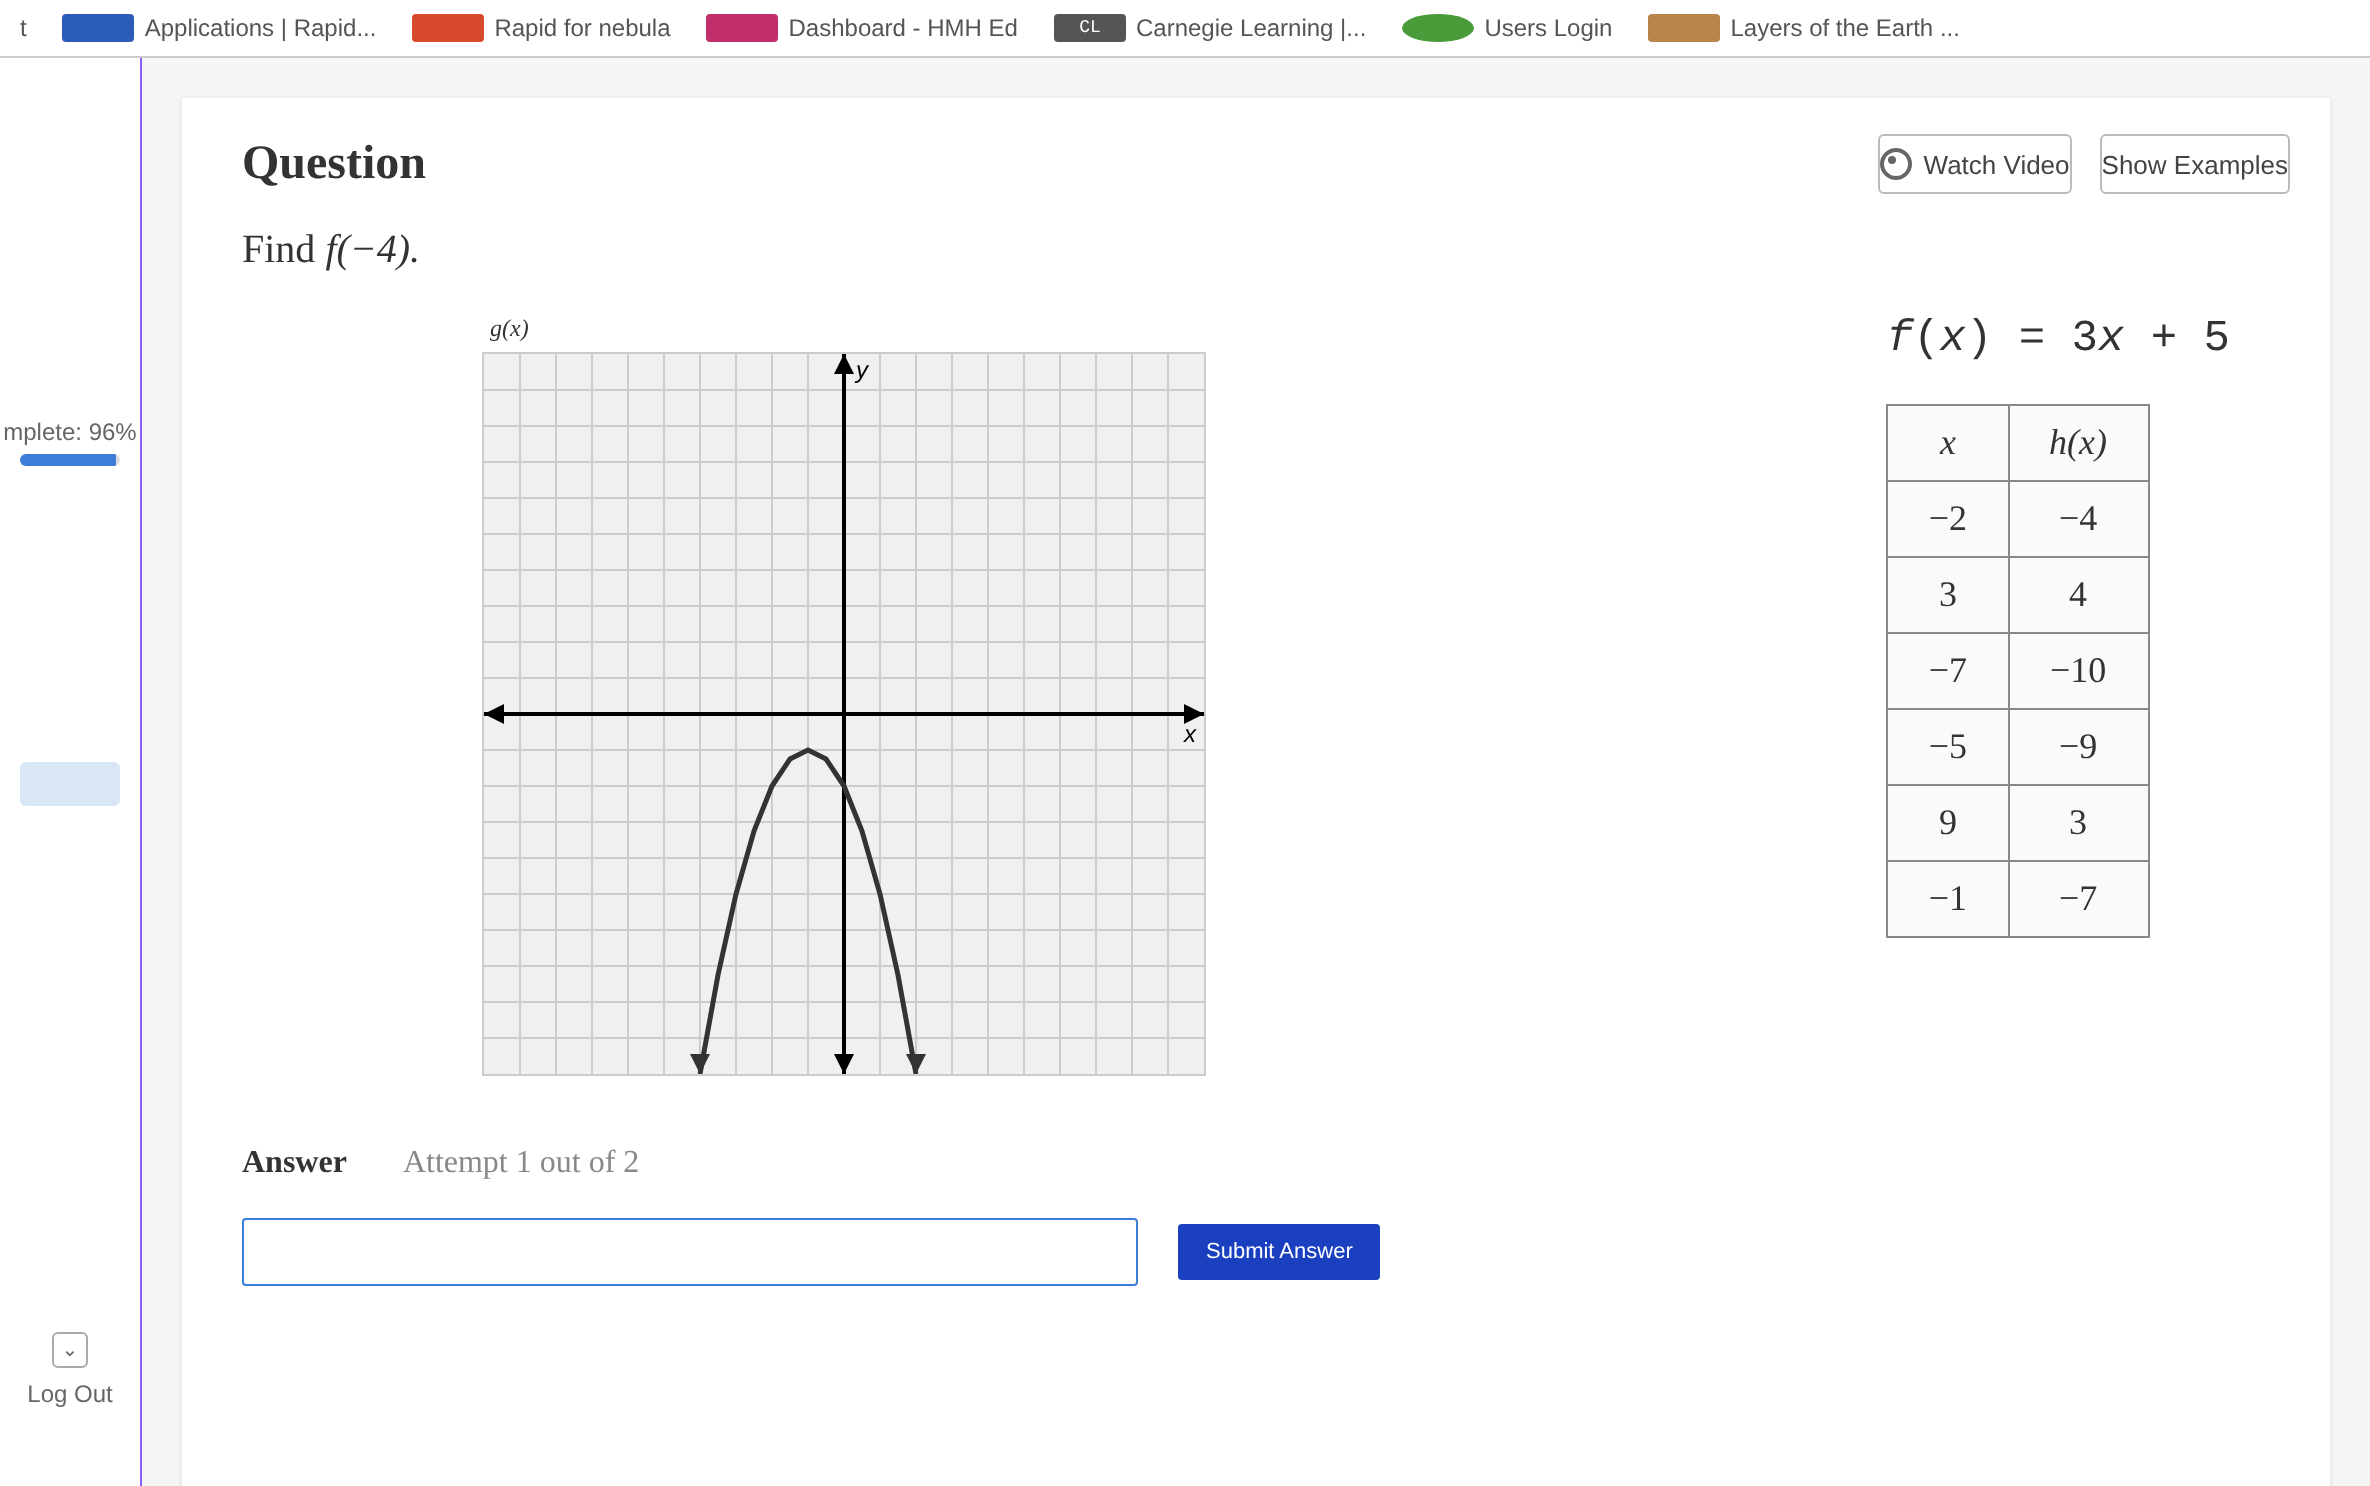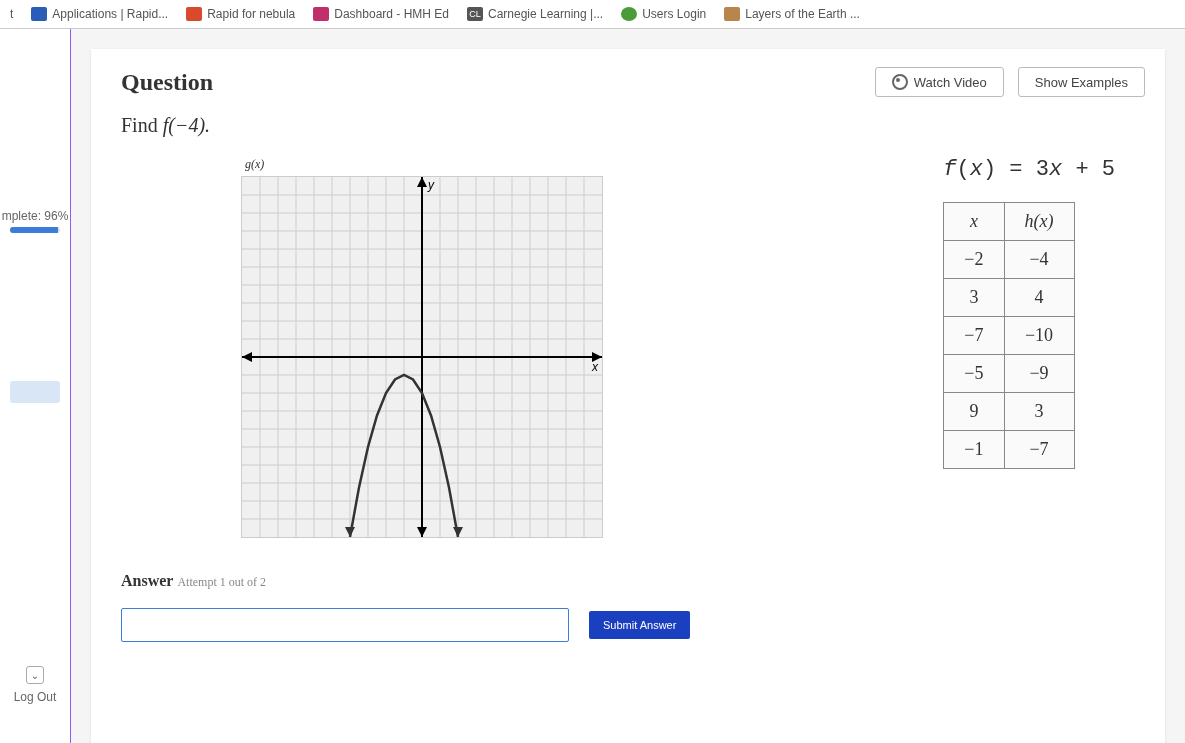--- a/index.html
+++ b/index.html
@@ -21,24 +21,25 @@
   font-size: 12px;
   color: #555;
   gap: 18px;
 }
 .bookmark-item {
   display: flex;
   align-items: center;
   gap: 5px;
 }
 .bm-icon {
-  width: 16px;
+  width: 36px;
   height: 14px;
   display:inline-block;
   border-radius: 2px;
+  font-family: Liberation Mono, monospace;
 }
 .main-layout {
   display: flex;
   height: calc(100% - 28px);
 }
 .left-rail {
   width: 70px;
   background: #fff;
   border-right: 1px solid #8b5cf6;
   display:flex;
@@ -80,21 +81,21 @@
 .top-buttons {
   position:absolute;
   top:18px;
   right:20px;
   display:flex;
   gap:14px;
 }
 .btn {
   border:1px solid #bbb;
   background:#fff;
-  padding:6px 16px;
+  padding:6px 0;
   font-size:13px;
   color:#444;
   border-radius:3px;
   display:flex;
   align-items:center;
   gap:6px;
   cursor:pointer;
 }
 .record-icon {
   width:12px; height:12px; border:2px solid #666; border-radius:50%; position:relative;
@@ -139,21 +140,21 @@
   padding:8px 20px;
   text-align:center;
   background:#fafafa;
 }
 .h-table th { font-style:italic; font-weight:normal;}
 .answer-row {
   margin-top:30px;
   font-family:"Times New Roman",serif;
   font-size:16px;
 }
-.answer-row .att { color:#888; font-size:12px; margin-left:0;}
+.answer-row .att { color:#888; font-size:16px; margin-left:24px;}
 .answer-input-row {
   margin-top:18px;
   display:flex;
   gap:20px;
   align-items:center;
 }
 .ans-input {
   width:430px; height:32px; border:1px solid #3b7dd8; border-radius:2px;
   padding:0 8px;
 }

